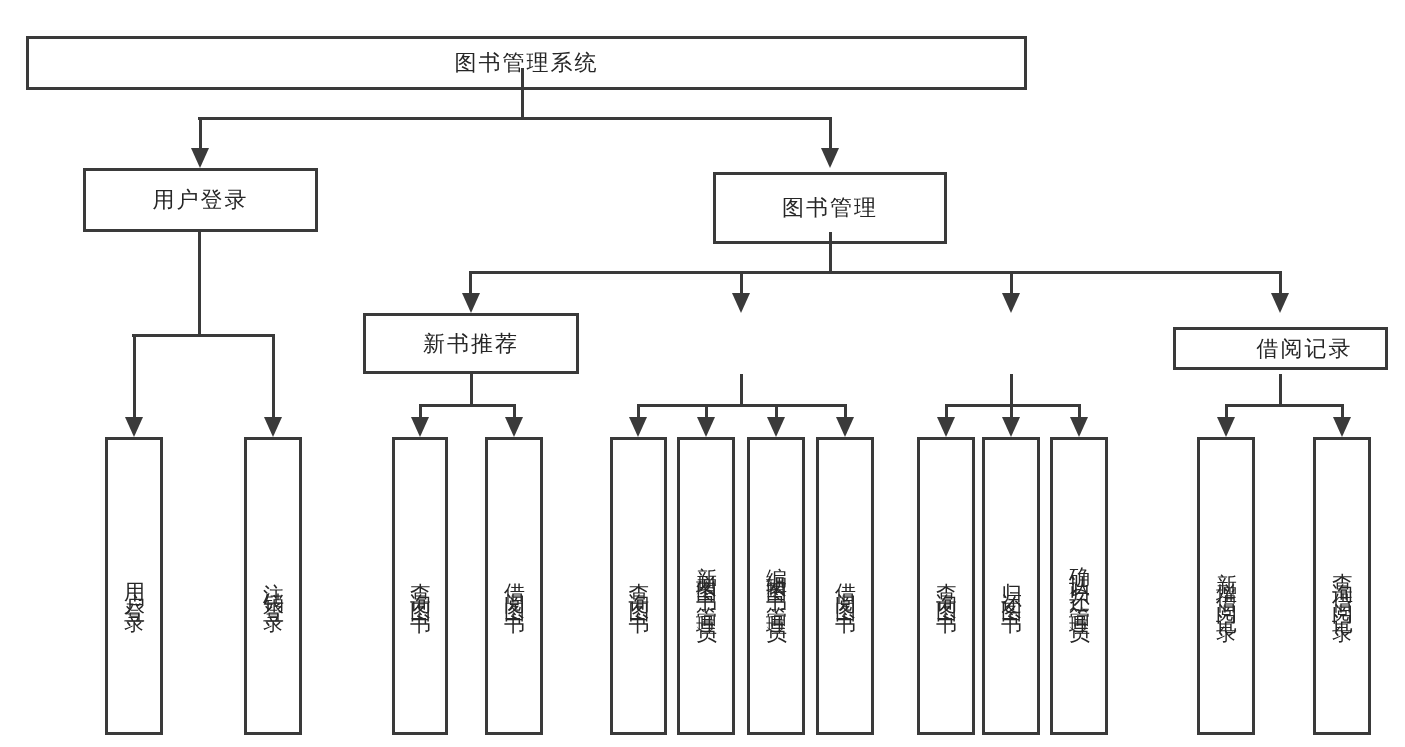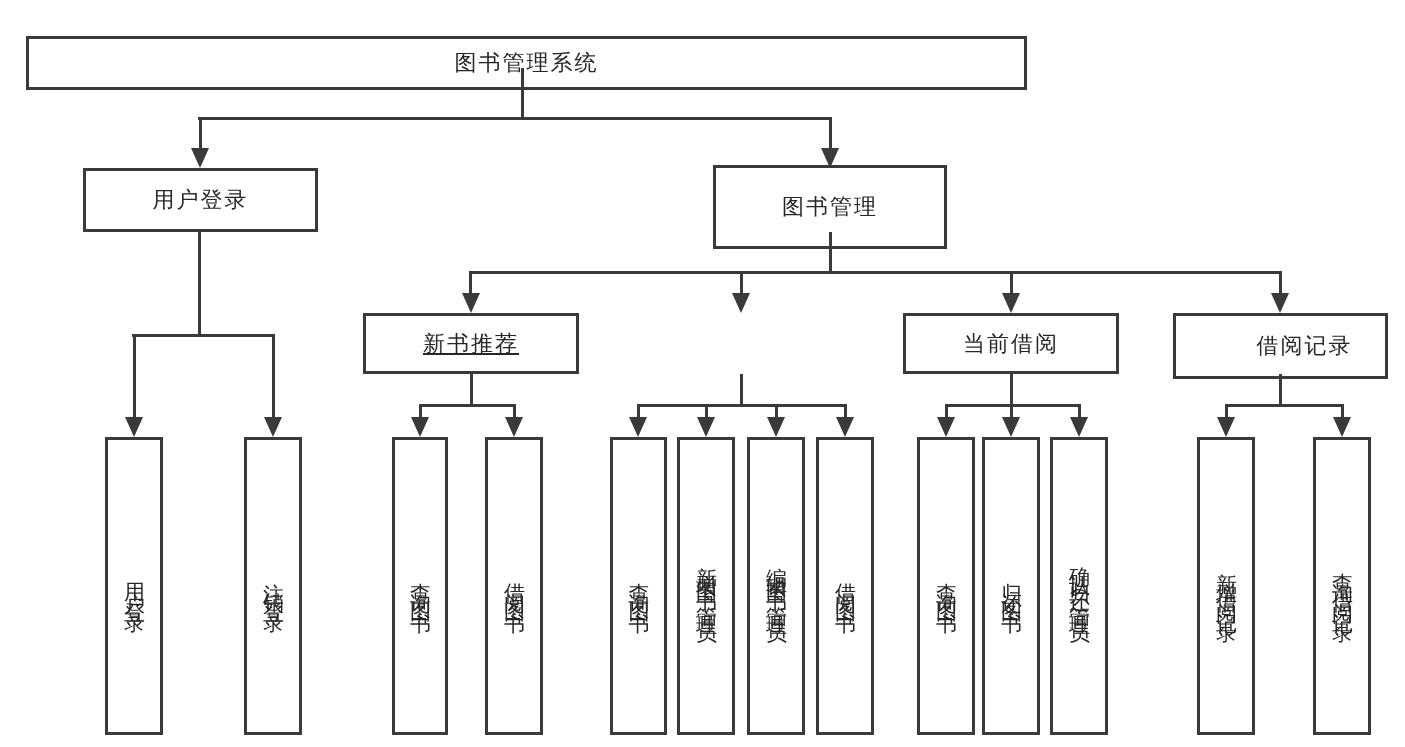--- a/index.html
+++ b/index.html
@@ -30,25 +30,25 @@
     top: 437px;
     height: 298px;
     writing-mode: vertical-rl;
     text-orientation: mixed;
     font-size: 21px;
     letter-spacing: 10px;
     padding: 4px 0;
   }
   #root          { left: 26px;   top: 14px;  width: 1001px; height: 54px; margin-top: 22px; }
   #user-login    { left: 83px;   top: 168px; width: 235px;  height: 64px; }
-  #book-mgmt     { left: 713px;  top: 165px; width: 234px;  height: 84px; }
-  #new-book-rec  { left: 363px;  top: 313px; width: 216px;  height: 61px; text-decoration: underline; }
+  #book-mgmt     { left: 713px;  top: 172px; width: 234px;  height: 72px; }
+  #new-book-rec  { left: 363px;  top: 313px; width: 216px;  height: 61px; }
   #book-borrow   { left: 633px;  top: 313px; width: 216px;  height: 61px; }
   #current-borrow{ left: 903px;  top: 313px; width: 216px;  height: 61px; }
-  #borrow-records{ left: 1173px; top: 313px; width: 215px;  height: 66px; padding-left: 48px; }
+  #borrow-records{ left: 1173px; top: 327px; width: 215px;  height: 43px; padding-left: 48px; }
   #leaf-user-login { left: 105px;  width: 58px; }
   #leaf-logout     { left: 244px;  width: 58px; }
   #nbr-query       { left: 392px;  width: 56px; }
   #nbr-borrow      { left: 485px;  width: 58px; }
   #bb-query        { left: 610px;  width: 57px; }
   #bb-add          { left: 677px;  width: 58px; letter-spacing: 8px; }
   #bb-edit         { left: 747px;  width: 58px; letter-spacing: 8px; }
   #bb-borrow       { left: 816px;  width: 58px; }
   #cb-query        { left: 917px;  width: 58px; }
   #cb-return       { left: 982px;  width: 58px; }
@@ -140,21 +140,20 @@
 <body>
 
 <div id="canvas">
 
   <div class="box" id="root">图书管理系统</div>
 
   <div class="box" id="user-login">用户登录</div>
   <div class="box" id="book-mgmt">图书管理</div>
 
   <div class="box" id="new-book-rec">新书推荐</div>
-  <div class="box" id="current-borrow">当前借阅</div>
   <div class="box" id="borrow-records">借阅记录</div>
 
   <div class="box leaf" id="leaf-user-login">用户登录</div>
   <div class="box leaf" id="leaf-logout">注销登录</div>
   <div class="box leaf" id="nbr-query">查询图书</div>
   <div class="box leaf" id="nbr-borrow">借阅图书</div>
   <div class="box leaf" id="bb-query">查询图书</div>
   <div class="box leaf" id="bb-add">新增图书（管理员）</div>
   <div class="box leaf" id="bb-edit">编辑图书（管理员）</div>
   <div class="box leaf" id="bb-borrow">借阅图书</div>

